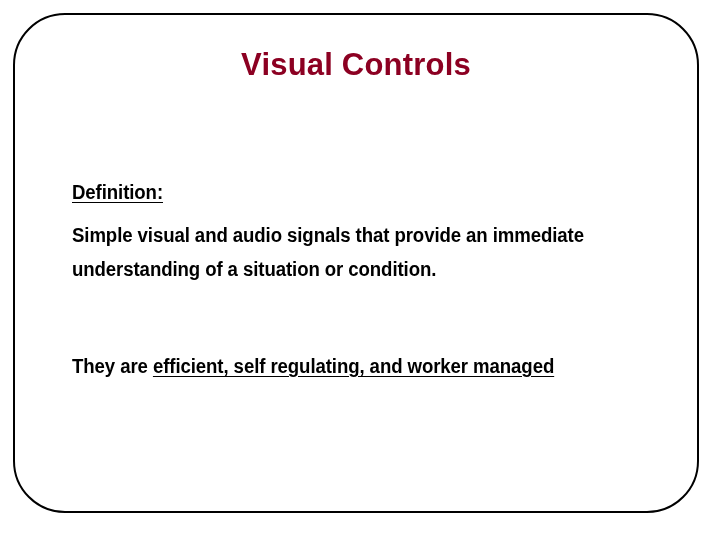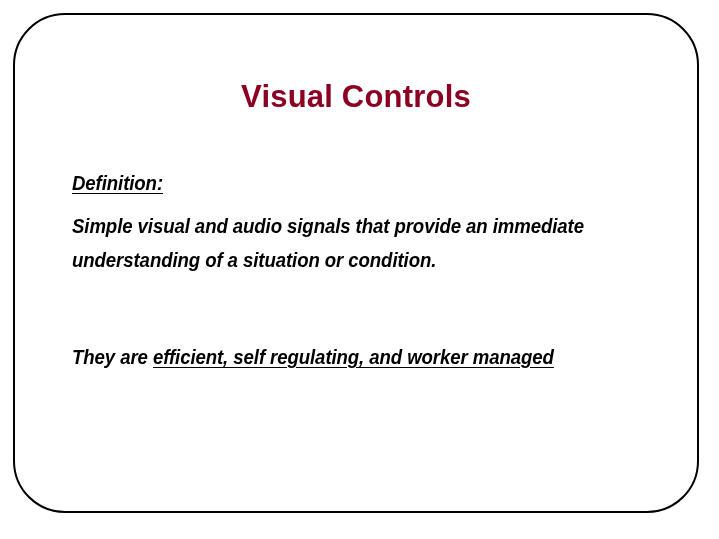--- a/index.html
+++ b/index.html
@@ -36,21 +36,20 @@
     background: transparent;
   }
 
   
   #title-block {
     position: absolute;
     left: 0;
     top: 48px;
     width: 712px;
     text-align: center;
-    margin-top: 32px;
   }
 
   #slide-title {
     display: block;
     font-family: "Liberation Sans", sans-serif;
     font-size: 31px;
     font-weight: bold;
     color: #8C0022;
     letter-spacing: 0.2px;
     line-height: 34px;
@@ -65,23 +64,22 @@
     font-weight: bold;
     color: #8C0022;
     line-height: 24px;
     white-space: nowrap;
   }
 
   
   #body-block {
     position: absolute;
     left: 72px;
-    top: 166px;
+    top: 175px;
     width: 600px;
-    font-style: italic;
   }
 
   .body-line {
     font-family: "Liberation Sans Narrow", "Liberation Sans", sans-serif;
     font-size: 19.5px;
     font-weight: bold;
     color: #000000;
     line-height: 34px;
     white-space: nowrap;
     letter-spacing: -0.1px;

